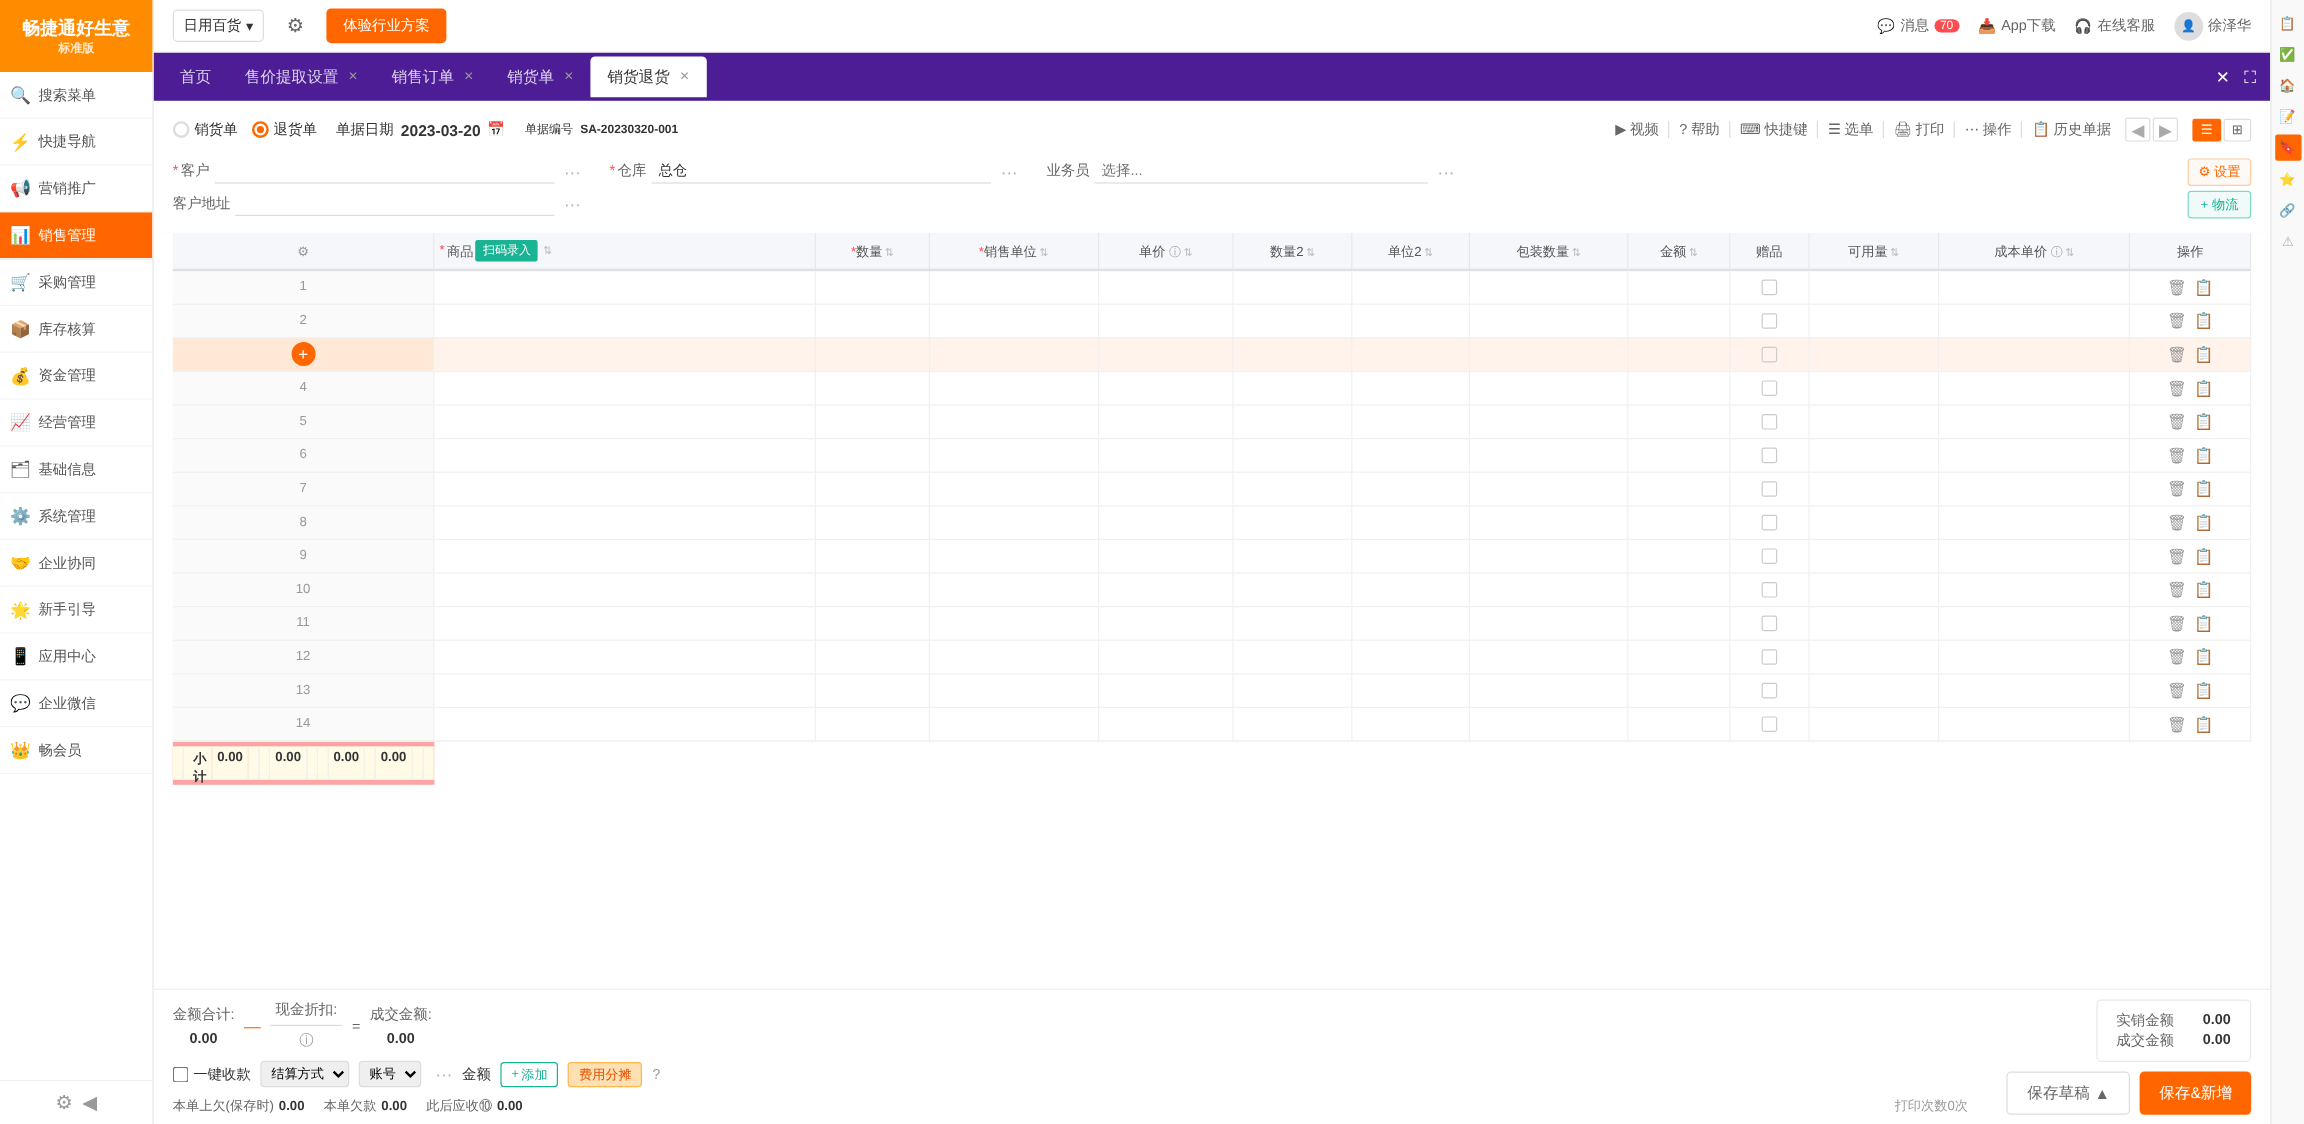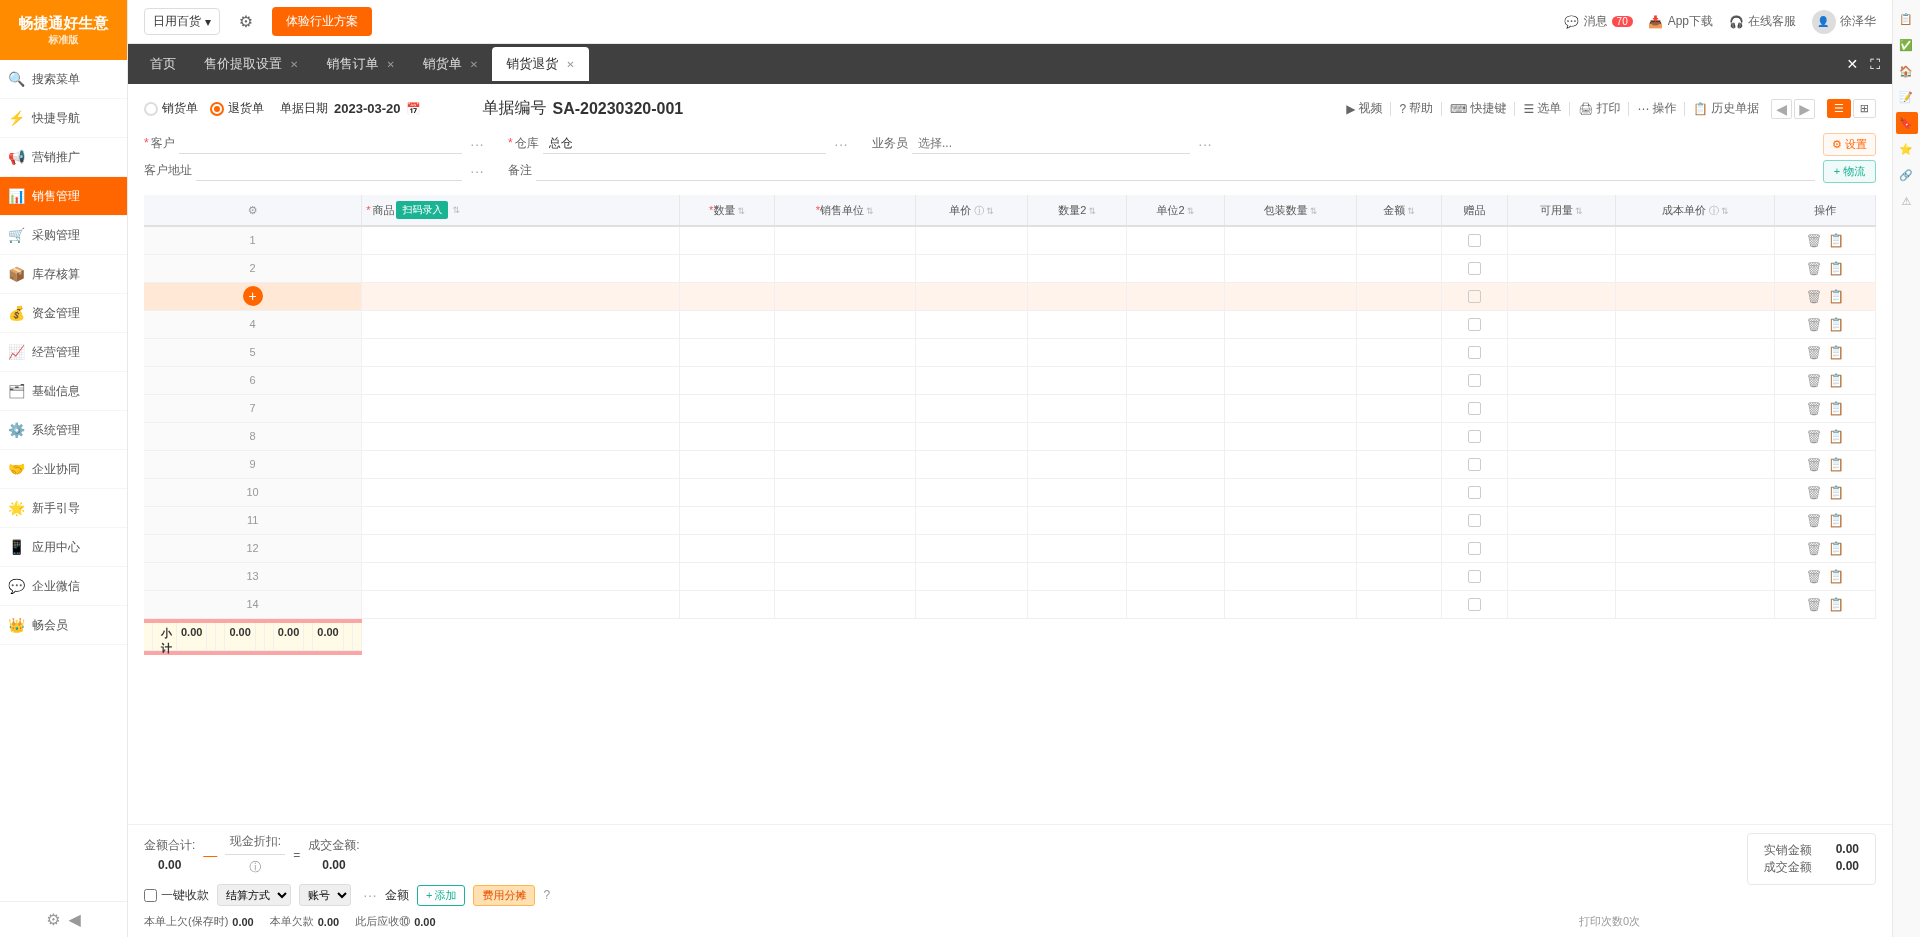--- a/index.html
+++ b/index.html
@@ -28,36 +28,36 @@
     .top-header-left { display: flex; align-items: center; gap: 12px; }
     .daily-select { display: flex; align-items: center; gap: 4px; border: 1px solid #ddd; border-radius: 4px; padding: 4px 8px; cursor: pointer; font-size: 12px; }
     .gear-btn { width: 28px; height: 28px; display: flex; align-items: center; justify-content: center; cursor: pointer; color: #666; font-size: 16px; }
     .experience-btn { background: #ff6600; color: white; border: none; border-radius: 4px; padding: 6px 14px; cursor: pointer; font-size: 12px; }
     .top-header-right { display: flex; align-items: center; gap: 16px; font-size: 12px; color: #666; }
     .top-header-right .icon-btn { display: flex; align-items: center; gap: 4px; cursor: pointer; }
     .badge { background: #ff4d4f; color: white; border-radius: 10px; padding: 0 5px; font-size: 10px; min-width: 16px; text-align: center; }
     .user-avatar { width: 24px; height: 24px; border-radius: 50%; background: #ddd; display: flex; align-items: center; justify-content: center; font-size: 10px; }
     
     
-    .tabs-bar { background: #404040; display: flex; align-items: center; padding: 0 8px; height: 40px; flex-shrink: 0; }
+    .tabs-bar { background: #4c1d95; display: flex; align-items: center; padding: 0 8px; height: 40px; flex-shrink: 0; }
     .tab-item { padding: 8px 14px; color: rgba(255,255,255,0.8); cursor: pointer; font-size: 13px; display: flex; align-items: center; gap: 4px; border-radius: 4px 4px 0 0; }
     .tab-item.active { background: #fff; color: #333; }
     .tab-close { font-size: 10px; color: #999; cursor: pointer; margin-left: 4px; }
     .tabs-actions { margin-left: auto; display: flex; gap: 4px; }
     .tab-action-btn { color: white; cursor: pointer; font-size: 14px; padding: 2px 4px; }
     
     
     .form-header { display: flex; align-items: center; gap: 16px; margin-bottom: 10px; padding: 4px 0; }
     .radio-group { display: flex; align-items: center; gap: 12px; }
     .radio-item { display: flex; align-items: center; gap: 4px; cursor: pointer; font-size: 12px; }
     .radio-circle { width: 14px; height: 14px; border-radius: 50%; border: 2px solid #ddd; display: flex; align-items: center; justify-content: center; }
     .radio-circle.checked { border-color: #ff6600; }
     .radio-circle.checked::after { content: ''; width: 6px; height: 6px; border-radius: 50%; background: #ff6600; }
     .form-date-group { display: flex; align-items: center; gap: 6px; font-size: 12px; }
-    .form-id-group { display: flex; align-items: center; gap: 6px; font-size: 16px; margin-left: 45px; }
+    .form-id-group { display: flex; align-items: center; gap: 6px; font-size: 10px; }
     .cal-icon { color: #999; cursor: pointer; }
     .form-toolbar { margin-left: auto; display: flex; align-items: center; gap: 8px; font-size: 12px; color: #666; }
     .toolbar-item { display: flex; align-items: center; gap: 3px; cursor: pointer; }
     .toolbar-divider { width: 1px; height: 14px; background: #ddd; }
     .view-btns { display: flex; gap: 2px; }
     .view-btn { padding: 2px 6px; border: 1px solid #ddd; border-radius: 2px; cursor: pointer; font-size: 11px; }
     .view-btn.active { background: #ff6600; color: white; border-color: #ff6600; }
     .form-field { display: flex; align-items: center; gap: 4px; flex: 1; font-size: 12px; }
     .form-field label { color: #666; white-space: nowrap; }
     .form-field label.required::before { content: '*'; color: #ff4d4f; margin-right: 2px; }
@@ -363,24 +363,20 @@
                 <input type="text" class="form-input" placeholder="选择..." style="flex: 1 1 0%; min-width: 160px;">
                 <span class="ellipsis-btn">···</span>
               </div>
             </div>
             <div style="display:flex; align-items:center; gap:24px;">
               <div class="form-field" style="max-width:340px;">
                 <label>客户地址</label>
                 <input type="text" class="form-input" style="flex: 1 1 0%; min-width: 200px;">
                 <span class="ellipsis-btn">···</span>
               </div>
-              <div class="form-field" style="flex:2;">
-                <label>备注</label>
-                <input type="text" class="form-input" style="flex: 1 1 0%; min-width: 300px;">
-              </div>
             </div>
           </div>
           <div class="form-extra-btns">
             <button class="extra-btn setting">⚙ <span>设置</span></button>
             <button class="extra-btn logistics">+ <span>物流</span></button>
           </div>
         </div>
       </div>
 
       <div class="table-section" style="overflow-x:auto;">
@@ -835,20 +831,29 @@
             <div class="summary-box">
               <div class="summary-row">
                 <span class="summary-label">实销金额</span>
                 <span class="summary-value">0.00</span>
               </div>
               <div class="summary-row">
                 <span class="summary-label">成交金额</span>
                 <span class="summary-value">0.00</span>
               </div>
             </div>
+            <div class="action-buttons">
+              <button class="btn-save-draft">
+                <span>保存草稿</span>
+                <span>▲</span>
+              </button>
+              <button class="btn-save-new">
+                <span>保存&amp;新增</span>
+              </button>
+            </div>
           </div>
         </div>
       </div>
     </div>
   </div>
 
   <div class="float-sidebar">
     <div class="float-btn">📋</div>
     <div class="float-btn">✅</div>
     <div class="float-btn">🏠</div>

